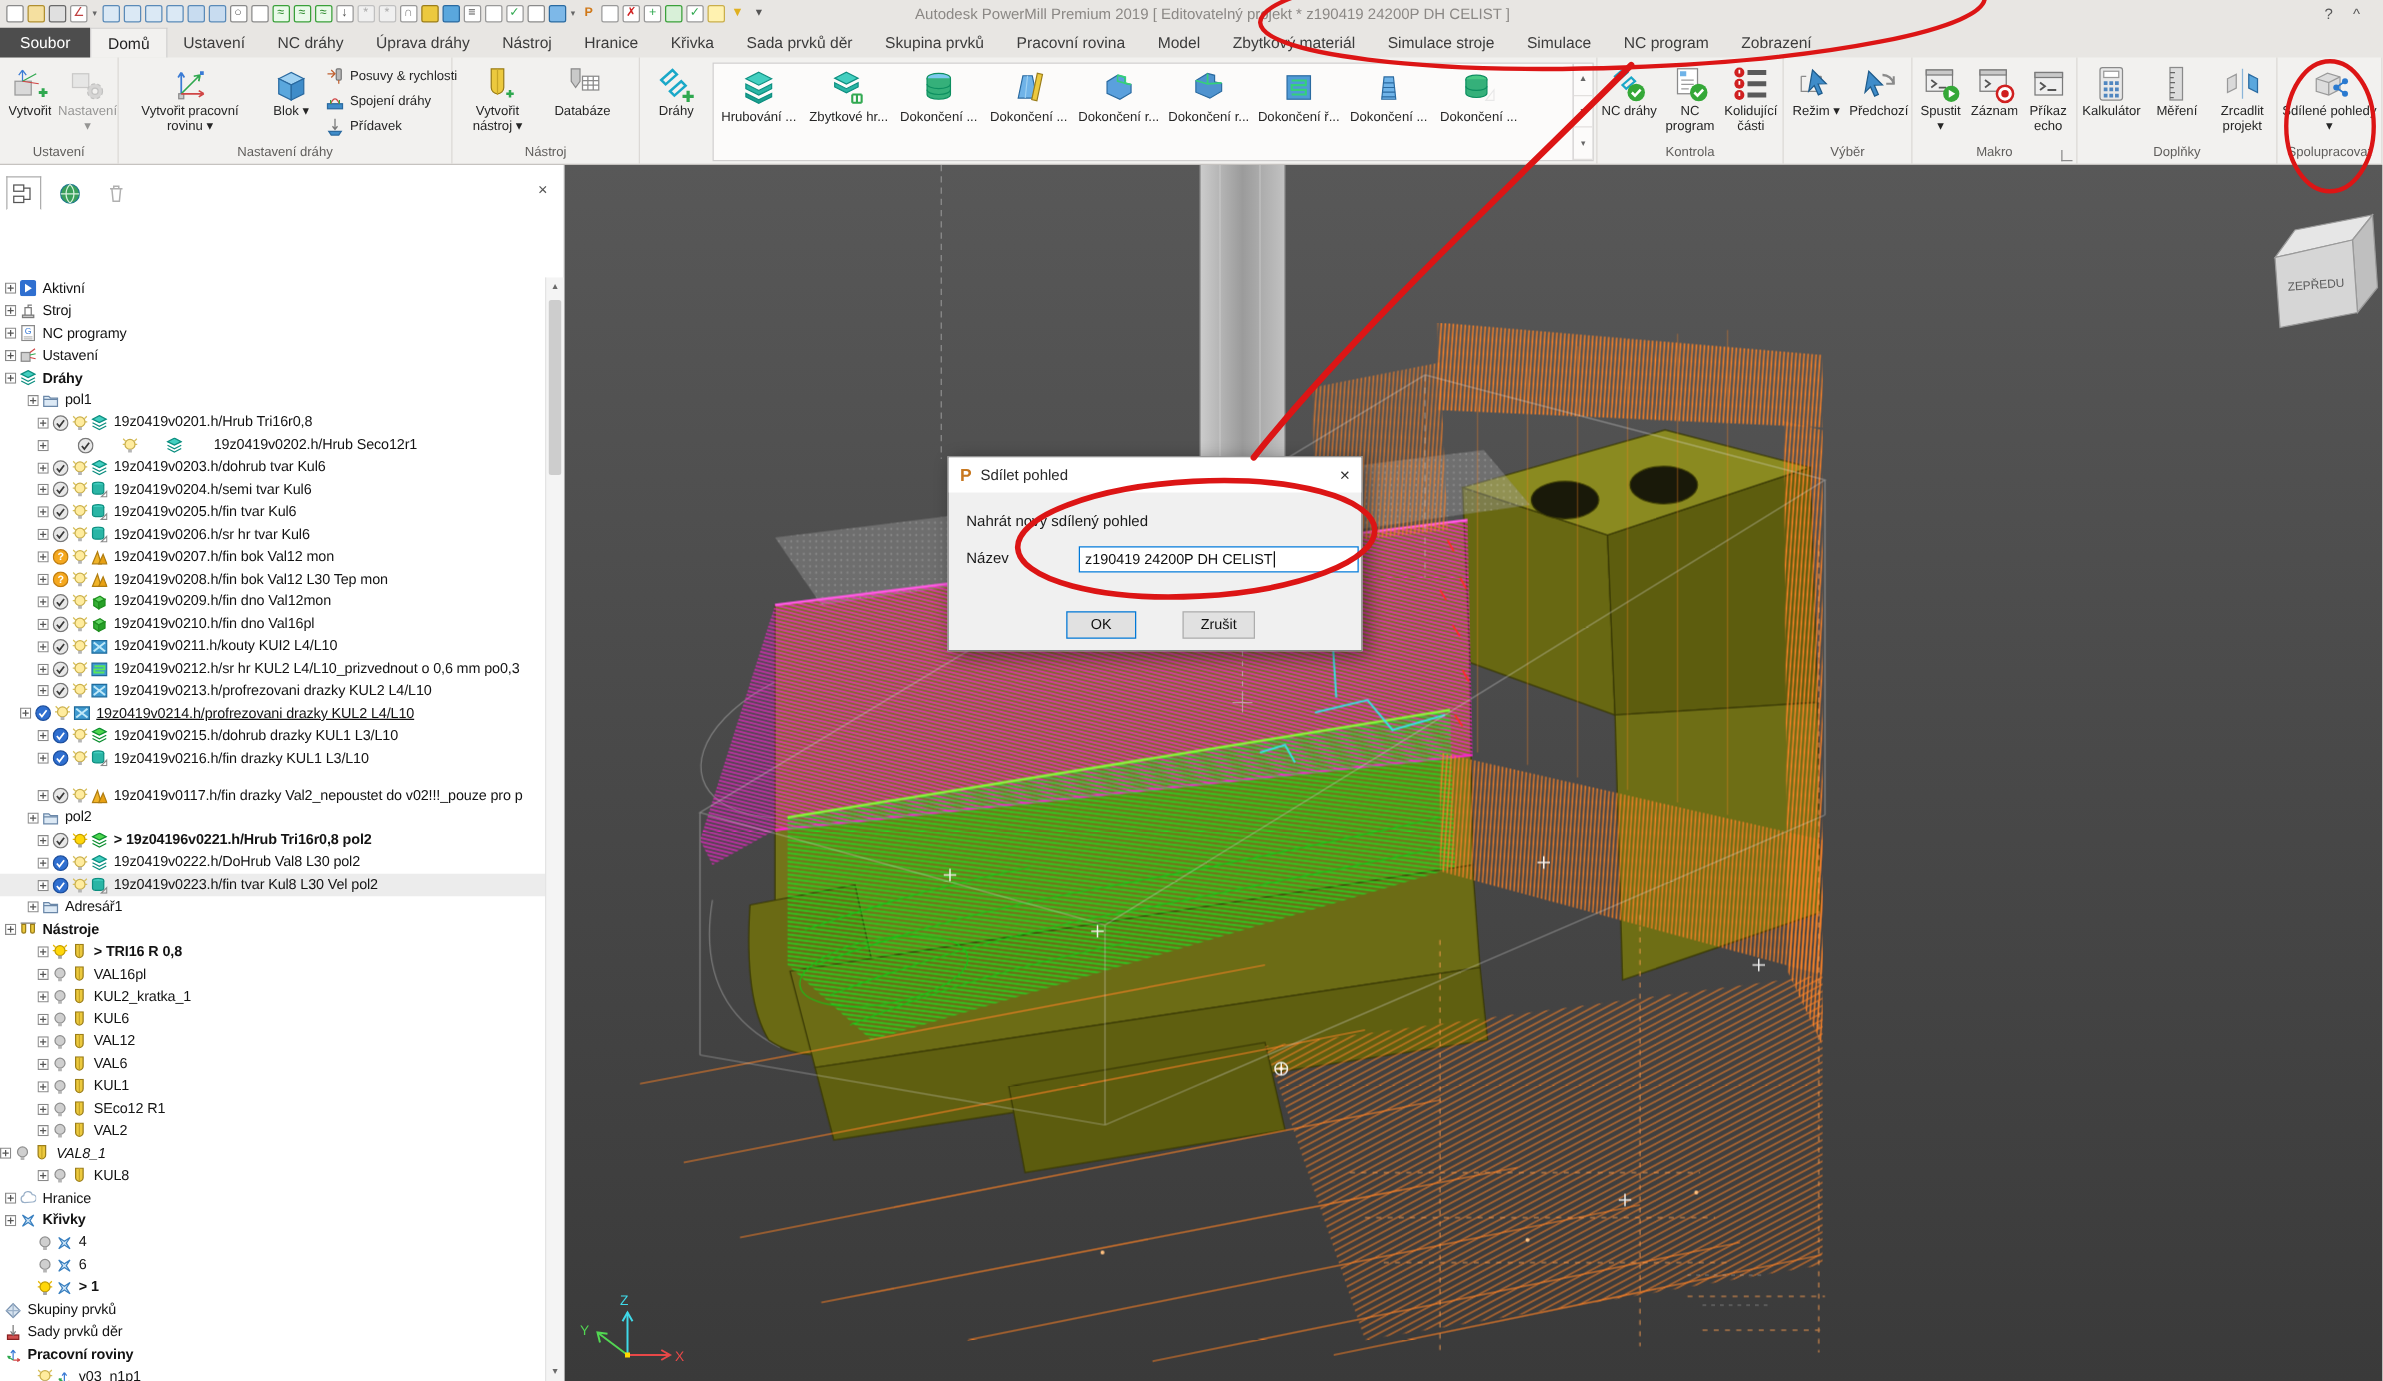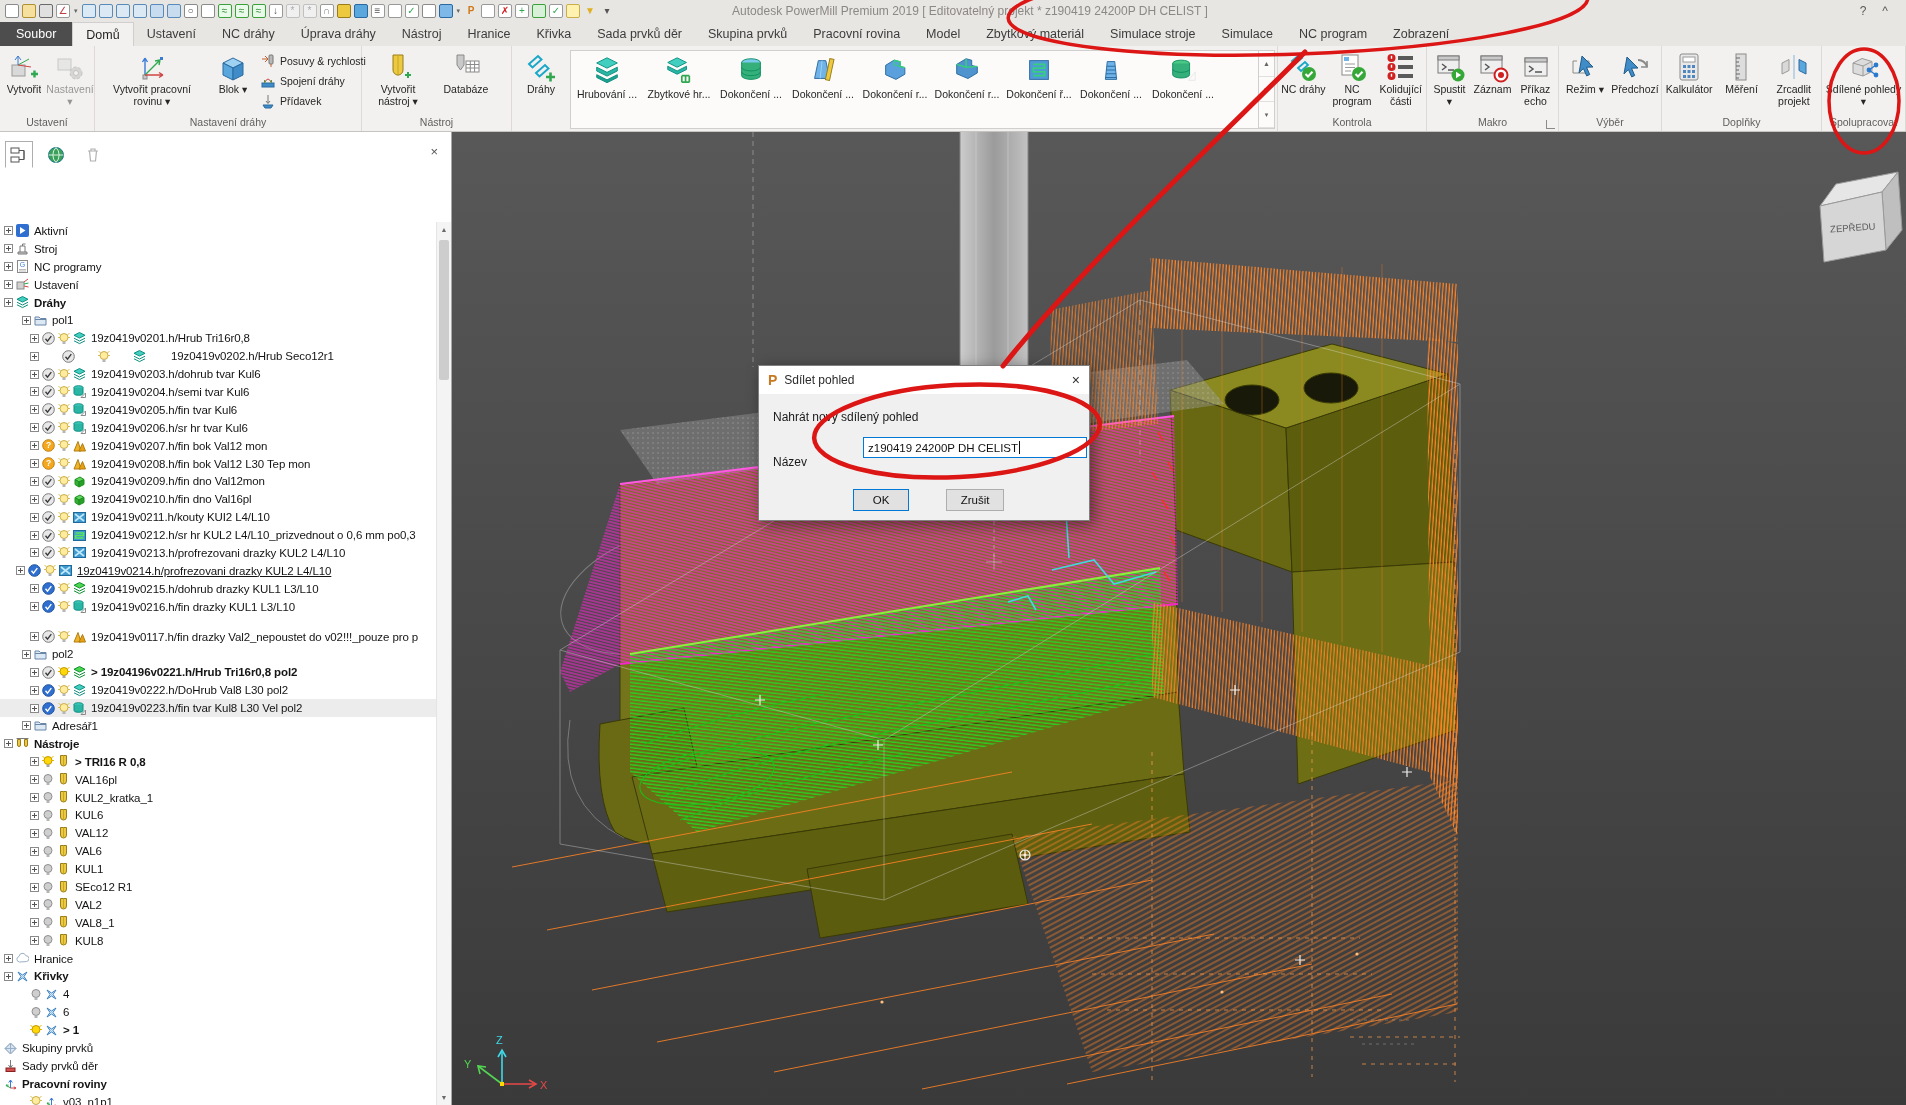--- a/index.html
+++ b/index.html
@@ -57,21 +57,21 @@
 .sb-up{top:0}.sb-dn{bottom:0}
 .sb-thumb{position:absolute;left:2px;top:18px;width:10px;height:140px;background:#cdcdcd;border-radius:2px}
 .viewport{flex:1;position:relative;background:linear-gradient(180deg,#585858 0%,#4a4a4a 45%,#3a3a3a 100%);overflow:hidden}
 .scene{position:absolute;inset:0}
 
 .dialog{position:absolute;left:306px;top:233px;width:332px;height:156px;background:#f0f0f0;border:1px solid #808080;box-shadow:4px 4px 14px rgba(0,0,0,.45);z-index:30}
 .dlg-title{height:28px;background:#fff;display:flex;align-items:center;padding:0 9px;gap:7px;font-size:12px;color:#2a2a2a}
 .dlg-picon{font-weight:bold;font-size:14px;color:#c87820}
 .dlg-close{margin-left:auto;color:#333;font-size:14px}
 .dlg-msg{position:absolute;left:14px;top:44px;font-size:12px;color:#1a1a1a}
-.dlg-lbl{position:absolute;left:14px;top:89px;font-size:12px;color:#1a1a1a}
+.dlg-lbl{position:absolute;left:14px;top:73px;font-size:12px;color:#1a1a1a}
 .dlg-input{position:absolute;left:104px;top:71px;width:224px;height:21px;background:#fff;border:1px solid #0078d7;font-size:11.5px;color:#111;display:flex;align-items:center;padding:0 4px;white-space:nowrap;overflow:hidden}
 .caretbar{display:inline-block;width:1px;height:13px;background:#111;margin-left:1px}
 .dlg-btn{position:absolute;top:123px;height:22px;background:#e1e1e1;border:1px solid #adadad;font-size:11.5px;font-family:inherit;color:#111}
 .dlg-ok{left:94px;width:56px;border-color:#0078d7}
 .dlg-cancel{left:187px;width:58px}
 
 .anno{position:absolute;inset:0;z-index:60;pointer-events:none}
 </style>
 </head>
 <body>
@@ -367,20 +367,41 @@
               </g>
               <g stroke="#fff" stroke-width="1.4">
                 <path d="M6.5 4.8 v3 M6.5 13.8 v3 M6.5 22.8 v3"></path>
               </g>
             </svg></div>
           <div class="rlab">Kolidující části</div>
         </div>
       </div>
       <div class="rg-label">Kontrola</div>
     </div>
+    <div class="rgroup" style="width: 103px;">
+      <div class="rg-content">
+        <div class="rbtn">
+          <div class="rico"><svg viewBox="0 0 32 32">
+              <path d="M4 10 v12 h16" fill="none" stroke="#8a8a8a"></path>
+              <path d="M4 10 h4 M16 10 h4 M20 10 v4" fill="none" stroke="#8a8a8a"></path>
+              <path d="M13 5 l11 11 -6.5 0.2 3.2 7.3 -3 1.4 -3.3 -7.4 -4.4 4.4 Z" fill="#3f8cc9" stroke="#1f5c8c"></path>
+            </svg></div>
+          <div class="rlab">Režim ▾</div>
+        </div>
+        <div class="rbtn">
+          <div class="rico"><svg viewBox="0 0 32 32">
+              <path d="M8 6 l11 11 -6.5 0.2 3.2 7.3 -3 1.4 -3.3 -7.4 -4.4 4.4 Z" fill="#3f8cc9" stroke="#1f5c8c"></path>
+              <path d="M19 9 a9 9 0 0 1 9 7" fill="none" stroke="#8a8a8a" stroke-width="2"></path>
+              <path d="M28 10 v6 h-6" fill="none" stroke="#8a8a8a" stroke-width="1.6"></path>
+            </svg></div>
+          <div class="rlab">Předchozí</div>
+        </div>
+      </div>
+      <div class="rg-label">Výběr</div>
+    </div>
     <div class="rgroup" style="width: 132px;">
       <div class="rg-content">
         <div class="rbtn">
           <div class="rico"><svg viewBox="0 0 32 32">
               <rect x="4" y="5" width="21" height="17" fill="#efefef" stroke="#7a7a7a"></rect>
               <rect x="4" y="5" width="21" height="4" fill="#c9c9c9" stroke="#7a7a7a"></rect>
               <path d="M8 13 l4 3 -4 3 M14 19 h6" stroke="#555" fill="none" stroke-width="1.4"></path>
               <circle cx="24" cy="24" r="6.5" fill="#35a838"></circle>
               <path d="M22 20.8 v6.4 l5.2 -3.2 Z" fill="#fff"></path>
             </svg></div>
@@ -400,41 +421,20 @@
           <div class="rico"><svg viewBox="0 0 32 32">
               <rect x="5" y="7" width="22" height="18" fill="#efefef" stroke="#7a7a7a"></rect>
               <rect x="5" y="7" width="22" height="4" fill="#c9c9c9" stroke="#7a7a7a"></rect>
               <path d="M9 15 l4 3 -4 3 M15 21 h7" stroke="#555" fill="none" stroke-width="1.5"></path>
             </svg></div>
           <div class="rlab">Příkaz echo</div>
         </div>
       </div>
       <div class="rg-label">Makro</div>
       <div class="launcher"></div>
-    </div>
-    <div class="rgroup" style="width: 103px;">
-      <div class="rg-content">
-        <div class="rbtn">
-          <div class="rico"><svg viewBox="0 0 32 32">
-              <path d="M4 10 v12 h16" fill="none" stroke="#8a8a8a"></path>
-              <path d="M4 10 h4 M16 10 h4 M20 10 v4" fill="none" stroke="#8a8a8a"></path>
-              <path d="M13 5 l11 11 -6.5 0.2 3.2 7.3 -3 1.4 -3.3 -7.4 -4.4 4.4 Z" fill="#3f8cc9" stroke="#1f5c8c"></path>
-            </svg></div>
-          <div class="rlab">Režim ▾</div>
-        </div>
-        <div class="rbtn">
-          <div class="rico"><svg viewBox="0 0 32 32">
-              <path d="M8 6 l11 11 -6.5 0.2 3.2 7.3 -3 1.4 -3.3 -7.4 -4.4 4.4 Z" fill="#3f8cc9" stroke="#1f5c8c"></path>
-              <path d="M19 9 a9 9 0 0 1 9 7" fill="none" stroke="#8a8a8a" stroke-width="2"></path>
-              <path d="M28 10 v6 h-6" fill="none" stroke="#8a8a8a" stroke-width="1.6"></path>
-            </svg></div>
-          <div class="rlab">Předchozí</div>
-        </div>
-      </div>
-      <div class="rg-label">Výběr</div>
     </div>
     <div class="rgroup" style="width: 160px;">
       <div class="rg-content">
         <div class="rbtn">
           <div class="rico"><svg viewBox="0 0 32 32">
               <rect x="7" y="3" width="18" height="26" rx="2" fill="#e8e8e8" stroke="#8a8a8a"></rect>
               <rect x="10" y="6" width="12" height="5" fill="#fff" stroke="#9a9a9a"></rect>
               <g fill="#4f86c0">
                 <rect x="10" y="14" width="3" height="3"></rect>
                 <rect x="14.5" y="14" width="3" height="3"></rect>
@@ -1423,21 +1423,21 @@
             </svg>
           </span>
           <span class="tic">
             <svg width="13" height="13" viewBox="0 0 13 13">
               <path d="M3.5 0.5 h6 V8 a3 3 0 0 1 -6 0 Z" fill="#ecc93e" stroke="#9a7d1a"></path>
               <line x1="6.5" y1="0.5" x2="6.5" y2="11" stroke="#c8a626"></line>
             </svg>
           </span>
           <span class="tlab">VAL2</span>
         </div>
-        <div class="trow" style="padding-left: 30px;">
+        <div class="trow" style=" font-style: italic;">
           <span class="tic">
             <svg width="9" height="9" viewBox="0 0 9 9">
               <rect x="0.5" y="0.5" width="8" height="8" fill="#fff" stroke="#8a8a8a"></rect>
               <path d="M2 4.5 h5 M4.5 2 v5" stroke="#555"></path>
             </svg>
           </span>
           <span class="tic">
             <svg width="12" height="13" viewBox="0 0 12 13">
               <circle cx="6" cy="5.5" r="4" fill="#cfcfcf" stroke="#8f8f8f"></circle>
               <rect x="4.5" y="9.5" width="3" height="2.5" fill="#b5b5b5"></rect>

